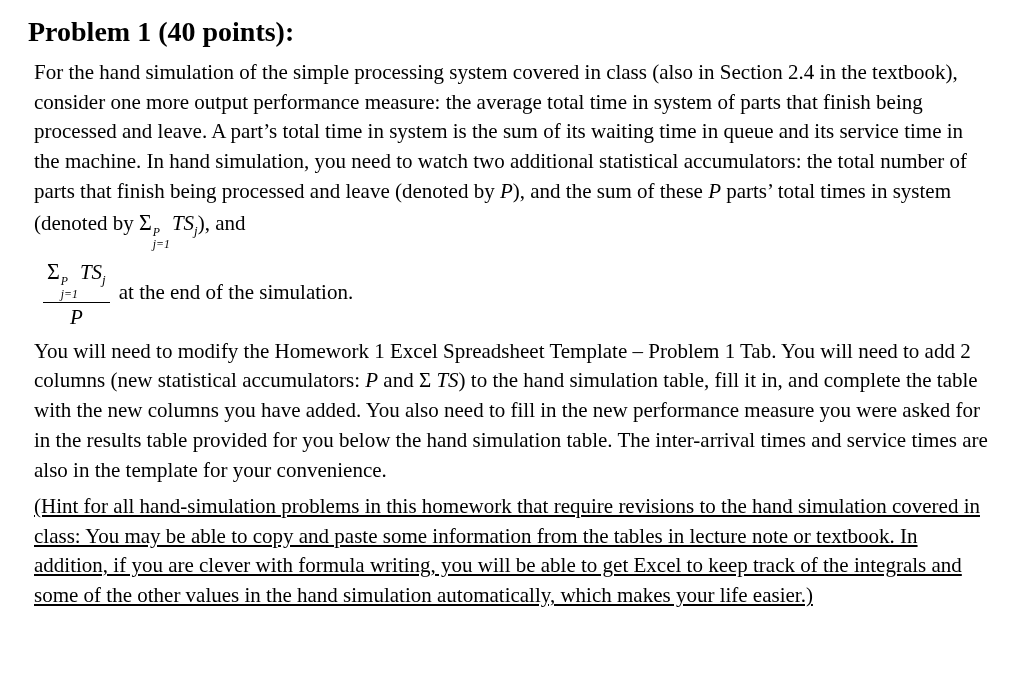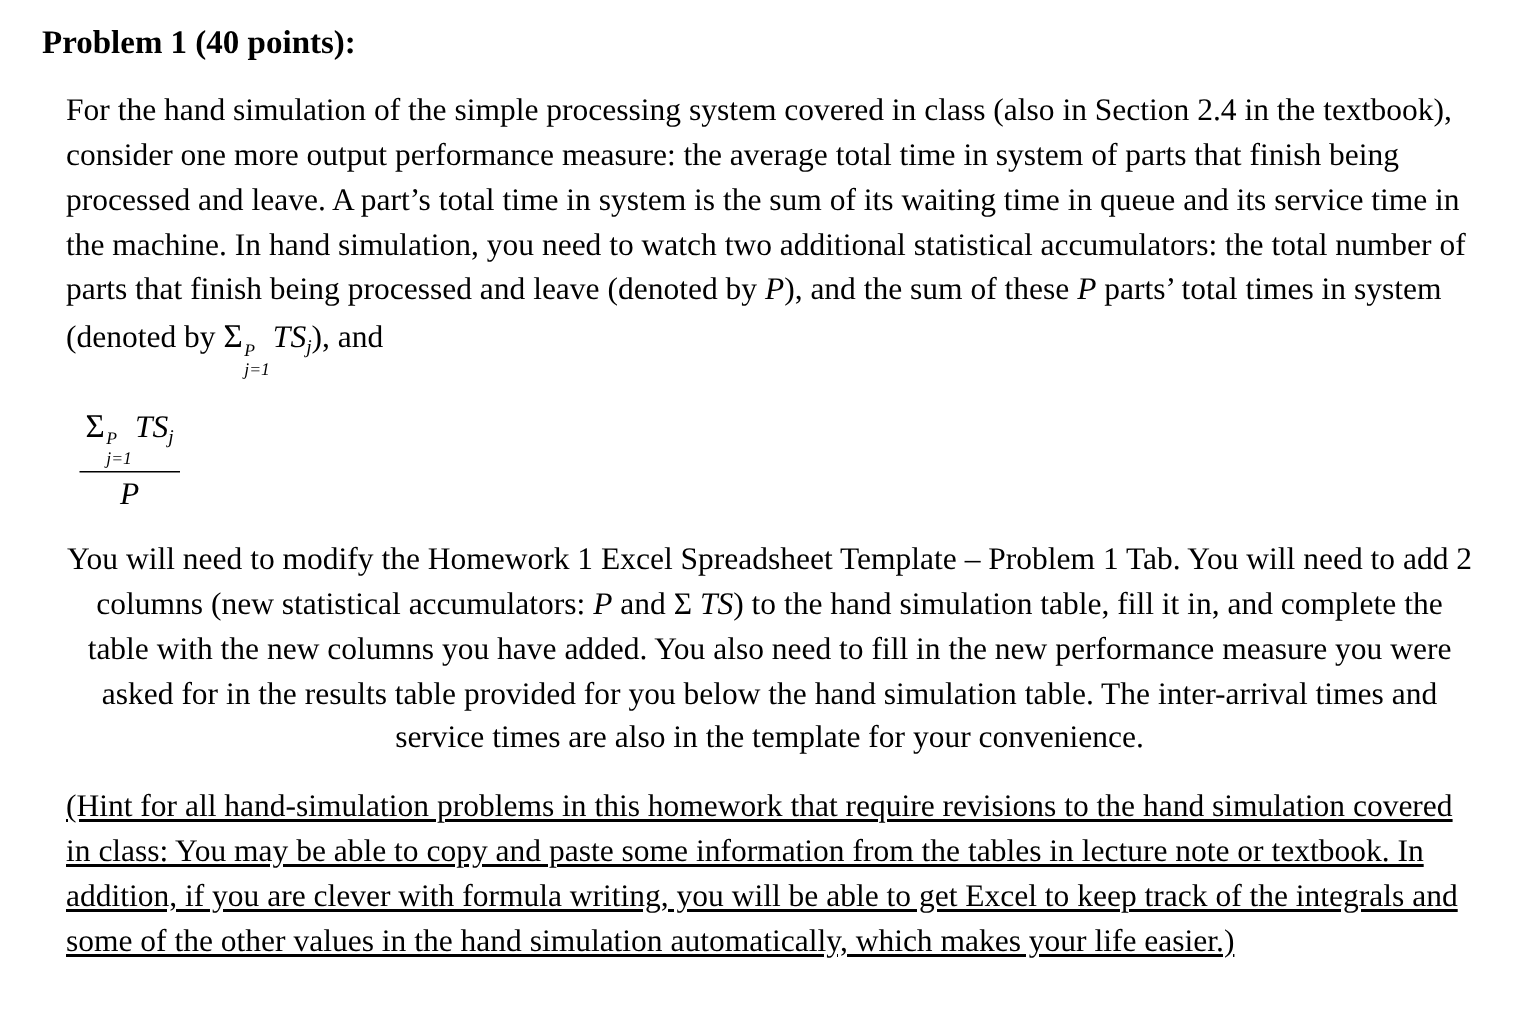--- a/index.html
+++ b/index.html
@@ -12,29 +12,29 @@
   .page {
     width: 1024px;
     height: 688px;
     box-sizing: border-box;
     padding: 12px 26px 0 28px;
     font-size: 21px;
     line-height: 1.42;
     overflow: hidden;
   }
   h1.heading {
-    font-size: 22px;
+    font-size: 28px;
     font-weight: bold;
     margin: 0;
     line-height: 1.42;
   }
   p.para {
-    margin: 16px;
+    margin: 6px;
   }
-  .p2 { margin-top: 30px; text-align: center; }
+  .p2 { margin-top: 30px; }
   .p3 { margin-top: 44px; text-decoration: underline; }
   .formula-line { margin-top: 2px; }
 
   .var { font-style: italic; }
 
   
   .sum { white-space: nowrap; }
   .sigma {
     font-size: 1.05em;
     font-style: normal;
@@ -87,19 +87,19 @@
           <span>P</span>
           <span>j=1</span>
         </span><span class="var">TS</span><span class="ts-sub">j</span></span><span>), and</span></p>
 
   <p class="para formula-line"><span class="frac">
         <span class="num"><span class="sum"><span class="sigma">Σ</span><span class="limits">
               <span>P</span>
               <span>j=1</span>
             </span><span class="var">TS</span><span class="ts-sub">j</span></span></span>
         <span class="den">P</span>
-      </span></p>
+      </span><span>at the end of the simulation.</span></p>
 
   <p class="para p2"><span>You will need to modify the Homework 1 Excel Spreadsheet Template – Problem 1 Tab. You will need to add 2 columns (new statistical accumulators: </span><span class="var">P</span><span> and </span><span>Σ </span><span class="var">TS</span><span>) to the hand simulation table, fill it in, and complete the table with the new columns you have added. You also need to fill in the new performance measure you were asked for in the results table provided for you below the hand simulation table. The inter-arrival times and service times are also in the template for your convenience.</span></p>
 
   <p class="para p3">(Hint for all hand-simulation problems in this homework that require revisions to the hand simulation covered in class: You may be able to copy and paste some information from the tables in lecture note or textbook. In addition, if you are clever with formula writing, you will be able to get Excel to keep track of the integrals and some of the other values in the hand simulation automatically, which makes your life easier.)</p>
 
 </div>
 
 </body></html>

